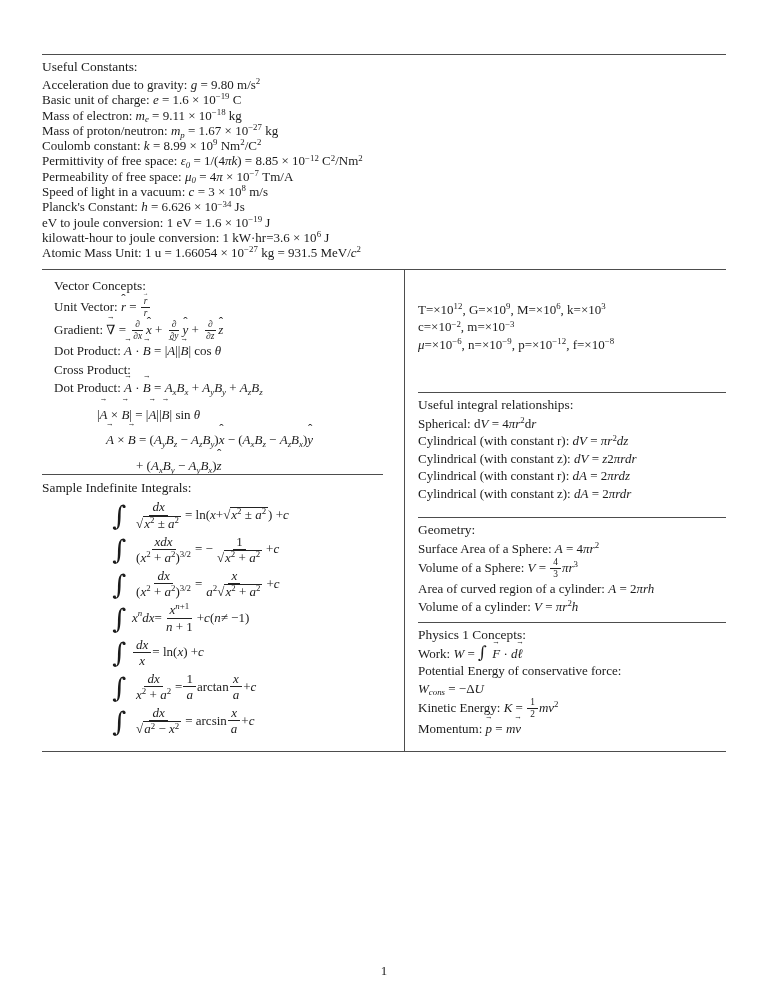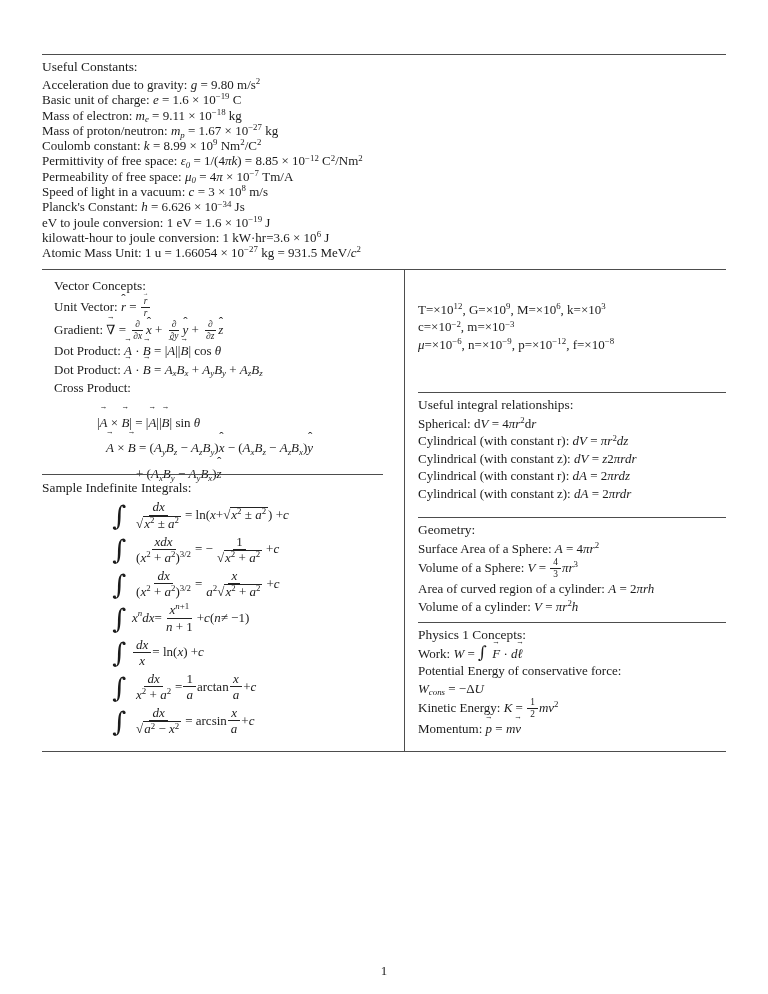--- a/index.html
+++ b/index.html
@@ -25,21 +25,21 @@
   .frac .num{display:block;border-bottom:1px solid #222;padding:0 3px}
   .frac .den{display:block;padding:0 3px}
   .line .frac{font-size:.72em}
   .eq .frac{font-size:1em}
   .sqrt{white-space:nowrap}
   .sqrt .rad{display:inline-block;line-height:1.06;border-top:1.1px solid #222;padding:0 2px 0 1px}
   .int{font-size:27px;line-height:0;position:relative;top:1px;margin-right:6px;font-style:normal;font-family:"DejaVu Serif","Liberation Serif",serif}
   .line .int{font-size:17px;margin-right:2px;top:0}
   .eqs{margin-top:1px}
   .eq{display:flex;align-items:center;height:34.3px;white-space:nowrap;padding-left:70px}
-  .ceqs{margin-top:12px}
+  .ceqs{margin-top:4px}
   .ceq{white-space:nowrap;line-height:25.5px}
   .ceq:nth-child(1){padding-left:43px}
   .ceq:nth-child(2){padding-left:52px}
   .ceq:nth-child(3){padding-left:82px}
   .pagenum{position:absolute;left:0;right:0;top:963px;text-align:center;font-size:13px;color:#222}
 </style>
 </head>
 <body>
 
 <div class="page">
@@ -78,22 +78,22 @@
             <span class="num">∂</span>
             <span class="den">∂<i>x</i></span>
           </span><span class="hat"><i>x</i></span> + <span class="frac">
             <span class="num">∂</span>
             <span class="den">∂<i>y</i></span>
           </span><span class="hat"><i>y</i></span> + <span class="frac">
             <span class="num">∂</span>
             <span class="den">∂<i>z</i></span>
           </span><span class="hat"><i>z</i></span></div>
         <div class="line">Dot Product: <span class="vec"><i>A</i></span> · <span class="vec"><i>B</i></span> = |<span class="vec"><i>A</i></span>||<span class="vec"><i>B</i></span>| cos <i>θ</i></div>
+        <div class="line">Cross Product:</div>
         <div class="line">Dot Product: <span class="vec"><i>A</i></span> · <span class="vec"><i>B</i></span> = <i>A<sub>x</sub>B<sub>x</sub></i> + <i>A<sub>y</sub>B<sub>y</sub></i> + <i>A<sub>z</sub>B<sub>z</sub></i></div>
-        <div class="line">Cross Product:</div>
       </div>
     <div class="ceqs">
         <div class="ceq">|<span class="vec"><i>A</i></span> × <span class="vec"><i>B</i></span>| = |<span class="vec"><i>A</i></span>||<span class="vec"><i>B</i></span>| sin <i>θ</i></div>
         <div class="ceq"><span class="vec"><i>A</i></span> × <span class="vec"><i>B</i></span> = (<i>A<sub>y</sub>B<sub>z</sub></i> − <i>A<sub>z</sub>B<sub>y</sub></i>)<span class="hat"><i>x</i></span> − (<i>A<sub>x</sub>B<sub>z</sub></i> − <i>A<sub>z</sub>B<sub>x</sub></i>)<span class="hat"><i>y</i></span></div>
         <div class="ceq">+ (<i>A<sub>x</sub>B<sub>y</sub></i> − <i>A<sub>y</sub>B<sub>x</sub></i>)<span class="hat"><i>z</i></span></div>
       </div>
   </section>
 
   <div class="hrule" style="left:42px;top:474px;width:341px"></div>
 

